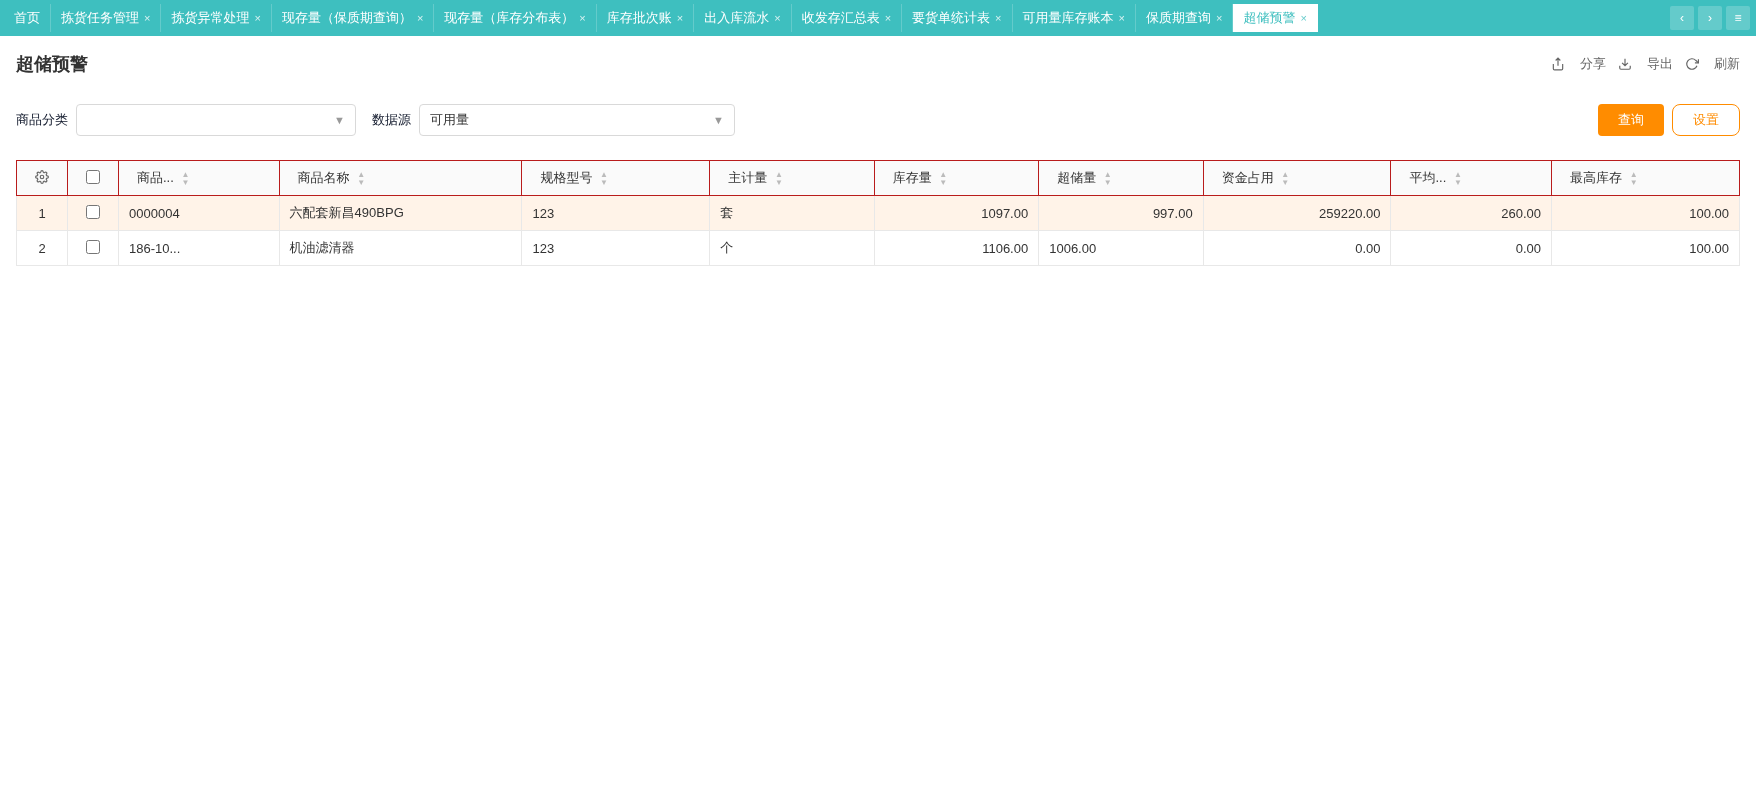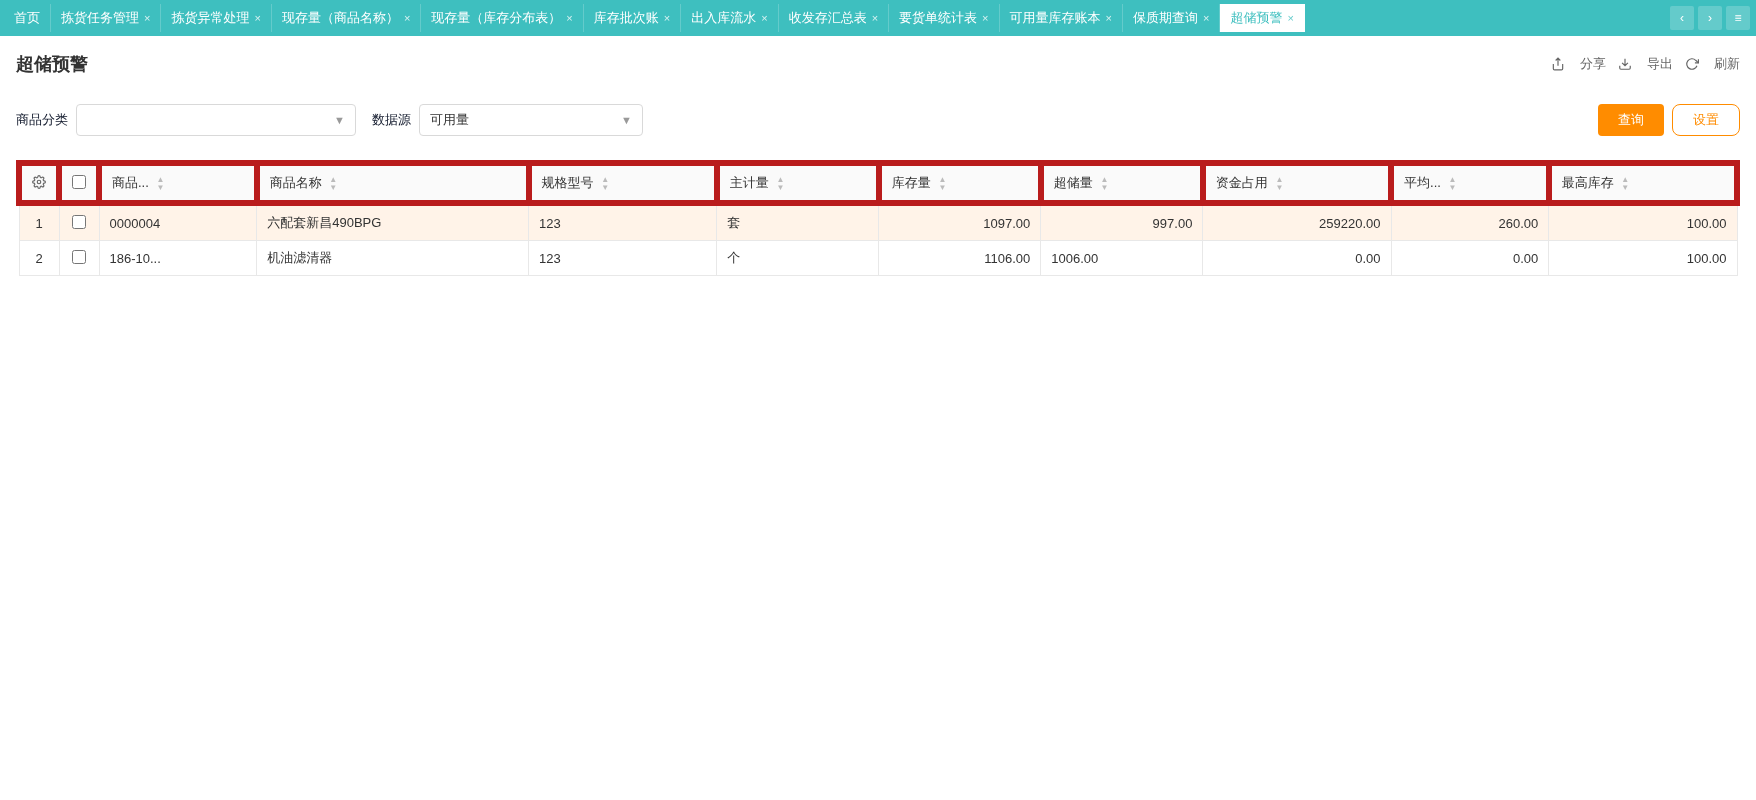--- a/index.html
+++ b/index.html
@@ -142,22 +142,22 @@
     }
 
     
     .data-table {
       width: 100%;
       border-collapse: collapse;
       font-size: 13px;
     }
     .data-table th {
       background: #fafafa;
-      border: 6px solid #b91c1c;
-      padding: 8px 10px;
+      border: 1px solid #b91c1c;
+      padding: 8px 18px;
       text-align: left;
       color: #333;
       font-weight: normal;
       white-space: nowrap;
       position: relative;
     }
     .data-table th .sort-icon {
       display: inline-flex;
       flex-direction: column;
       margin-left: 4px;
@@ -205,21 +205,21 @@
   </div>
   <div class="nav-item">
     <span>拣货任务管理</span>
     <span class="close-x">×</span>
   </div>
   <div class="nav-item">
     <span>拣货异常处理</span>
     <span class="close-x">×</span>
   </div>
   <div class="nav-item">
-    <span>现存量（商品名称）</span>
+    <span>现存量（保质期查询）</span>
     <span class="close-x">×</span>
   </div>
   <div class="nav-item">
     <span>现存量（库存分布表）</span>
     <span class="close-x">×</span>
   </div>
   <div class="nav-item">
     <span>库存批次账</span>
     <span class="close-x">×</span>
   </div>
@@ -284,21 +284,21 @@
   <div class="filter-bar">
     <div class="filter-item">
       <span class="filter-label">商品分类</span>
       <div class="filter-select">
         <span></span>
         <span class="chevron">▼</span>
       </div>
     </div>
     <div class="filter-item">
       <span class="filter-label">数据源</span>
-      <div class="filter-select" style="width:224px;">
+      <div class="filter-select" style="width:316px;">
         <span>可用量</span>
         <span class="chevron">▼</span>
       </div>
     </div>
     <div class="filter-actions">
       <button class="btn-query">查询</button>
       <button class="btn-settings">设置</button>
     </div>
   </div>
 

